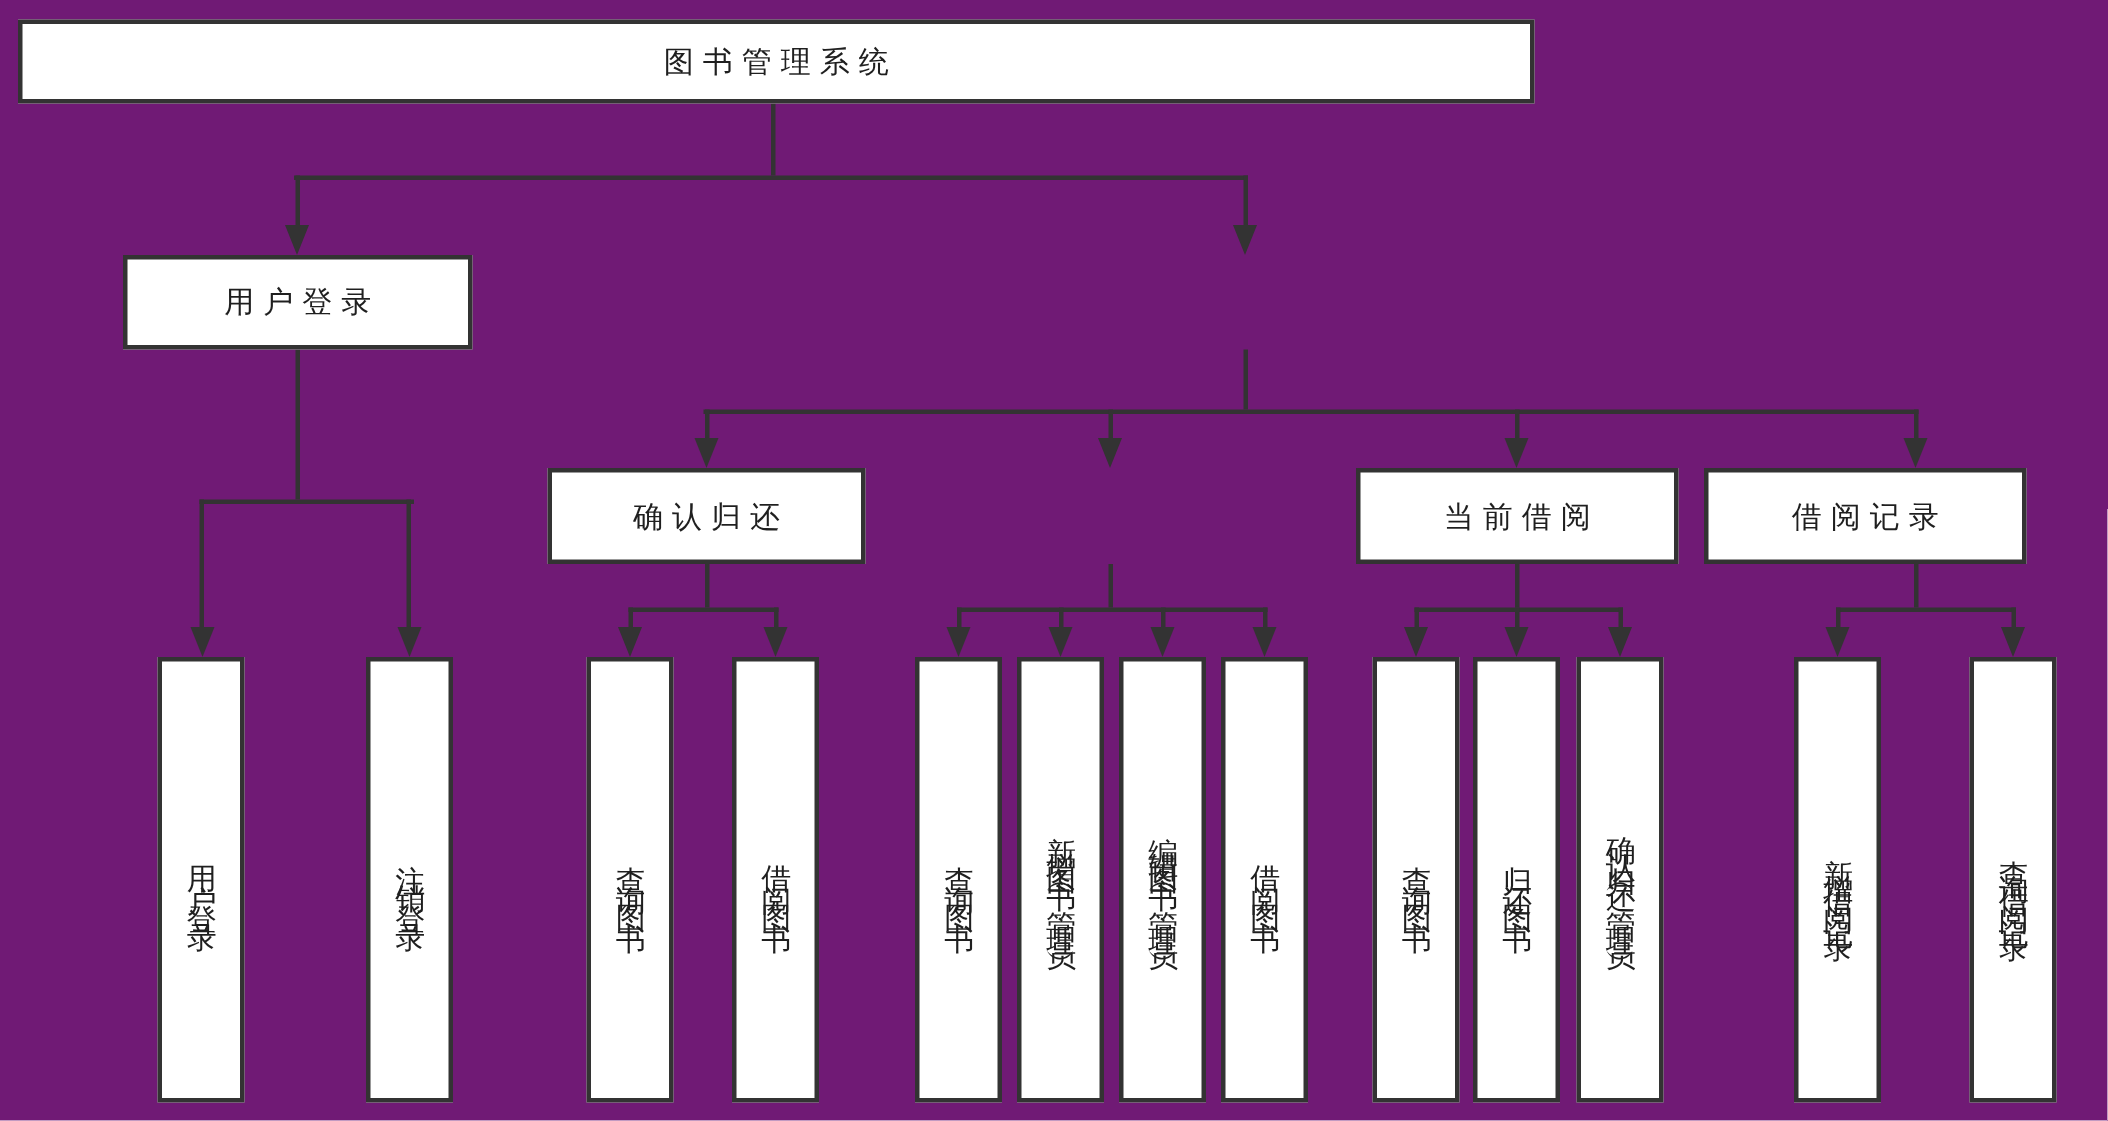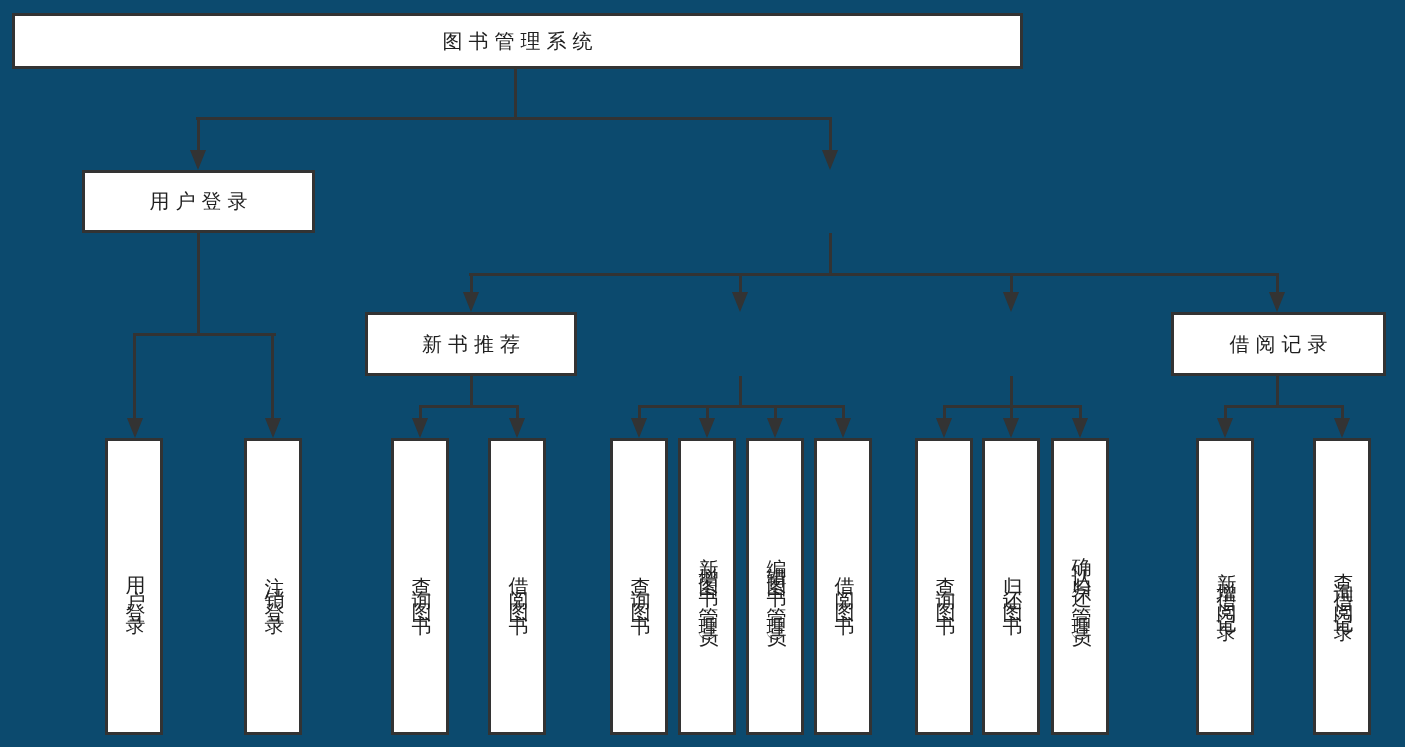--- a/index.html
+++ b/index.html
@@ -1,18 +1,18 @@
 <!DOCTYPE html>
 <html><head>
 <meta charset="utf-8">
 <style>
   html,body { margin:0; padding:0; background:#ffffff; }
   .stage {
-    position:relative; width:1405px; height:747px; background:#0c4a6e;
-    font-family:Liberation Mono, monospace; color:#1f1f1f;
+    position:relative; width:1405px; height:747px; background:#701a75;
+    font-family:Liberation Serif, serif; color:#1f1f1f;
     overflow:hidden;
   }
   .node {
     position:absolute; border:3px solid #333333; background:#ffffff;
     box-sizing:border-box; display:flex; align-items:center; justify-content:center;
     z-index:2;
   }
   .node .lbl { font-size:20px; letter-spacing:6px; text-indent:6px; white-space:nowrap; }
   .vnode .lbl {
     writing-mode:vertical-rl; text-orientation:mixed;
@@ -64,23 +64,26 @@
   <div class="vline" style="left:470px;top:273px;height:20px"></div>
   <div class="arrow" style="left:463px;top:292px"></div>
   <div class="vline" style="left:739px;top:273px;height:20px"></div>
   <div class="arrow" style="left:732px;top:292px"></div>
   <div class="vline" style="left:1010px;top:273px;height:20px"></div>
   <div class="arrow" style="left:1003px;top:292px"></div>
   <div class="vline" style="left:1276px;top:273px;height:20px"></div>
   <div class="arrow" style="left:1269px;top:292px"></div>
 
   <div class="node" style="left:365px;top:312px;width:212px;height:64px">
-    <span class="lbl">新书推荐</span>
+    <span class="lbl">确认归还</span>
   </div>
-  <div class="node" style="left:1171px;top:312px;width:215px;height:64px">
+  <div class="node" style="left:904px;top:312px;width:215px;height:64px">
+    <span class="lbl">当前借阅</span>
+  </div>
+  <div class="node" style="left:1136px;top:312px;width:215px;height:64px">
     <span class="lbl">借阅记录</span>
   </div>
 
   <div class="vline" style="left:470px;top:376px;height:29px"></div>
   <div class="hline" style="left:419px;top:405px;width:100px"></div>
   <div class="vline" style="left:419px;top:405px;height:14px"></div>
   <div class="arrow" style="left:412px;top:418px"></div>
   <div class="vline" style="left:516px;top:405px;height:14px"></div>
   <div class="arrow" style="left:509px;top:418px"></div>
 

